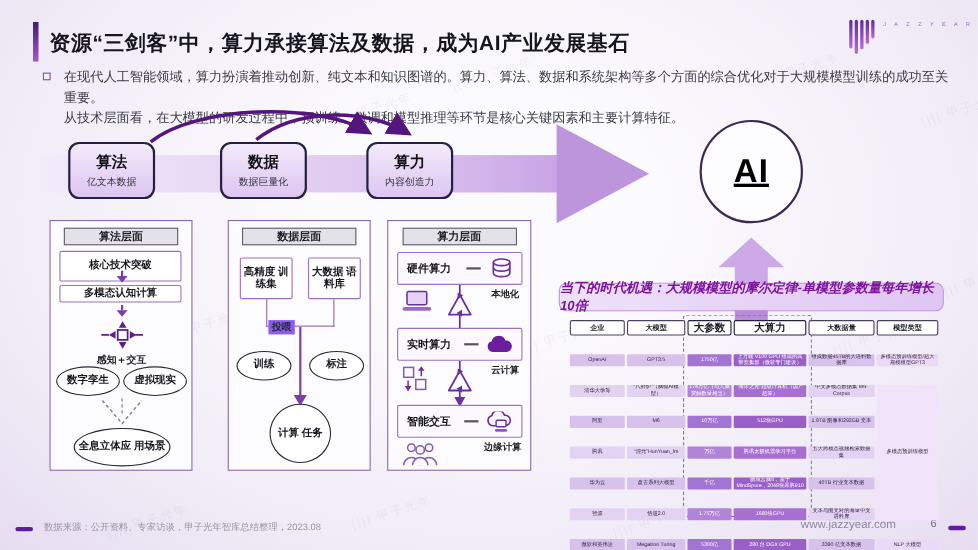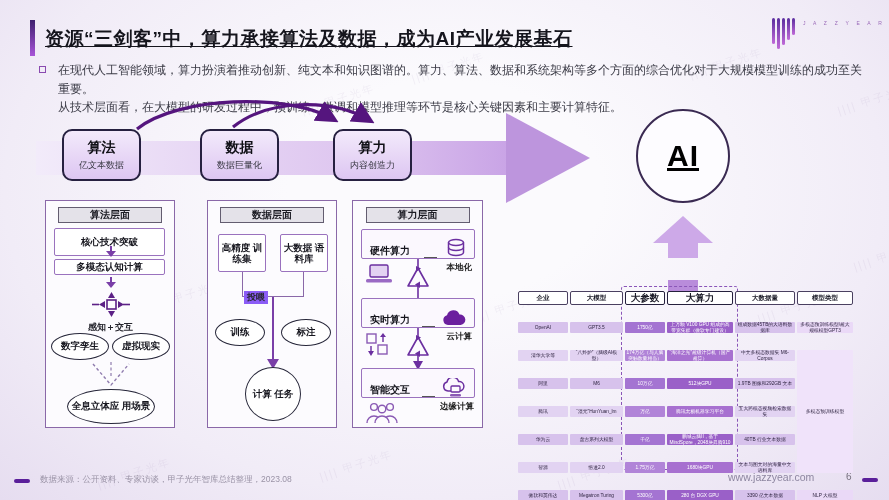--- a/index.html
+++ b/index.html
@@ -15,21 +15,21 @@
   }
   .wm {
     position:absolute; font-size:11px; color:#54307a; opacity:.06;
     transform:rotate(-18deg); letter-spacing:2px; white-space:nowrap; pointer-events:none;
   }
 
   
   .accent-bar { position:absolute; left:30px; top:20px; width:5px; height:36px;
     background:linear-gradient(180deg,#3d1f6e,#a855d8); }
   .page-title { position:absolute; left:45px; top:26px; font-size:19px; font-weight:bold;
-    color:#15151d; letter-spacing:.5px;text-decoration:underline; }
+    color:#15151d; letter-spacing:.5px; }
   .logo { position:absolute; left:772px; top:16px; display:flex; align-items:flex-start; gap:8px; }
   .logo-bars { display:flex; gap:2.5px; align-items:flex-start; padding-top:2px; }
   .logo-bars i { display:block; width:2.6px; border-radius:2px;
     background:linear-gradient(180deg,#5a2d9e,#c06ad8); }
   .logo-bars i:nth-child(1){height:26px}.logo-bars i:nth-child(2){height:31px}
   .logo-bars i:nth-child(3){height:27px}.logo-bars i:nth-child(4){height:22px}
   .logo-bars i:nth-child(5){height:17px}
   .logo-name { font-size:17px; font-weight:600; color:#16161c; letter-spacing:3px; }
   .logo-sub { font-size:5px; letter-spacing:3.2px; color:#9a6ab8; margin-top:4px; text-align:center; }
 
@@ -73,21 +73,21 @@
   .pbox { position:absolute; background:#fff; border:1.2px solid #9a72be; border-radius:2px;
     display:flex; align-items:center; justify-content:center; text-align:center;
     font-size:9.5px; font-weight:bold; color:#16161e; line-height:1.2; }
   .ellipse { position:absolute; background:#fff; border:1.4px solid #27273a; border-radius:50%;
     display:flex; align-items:center; justify-content:center; text-align:center;
     font-size:9.5px; font-weight:bold; color:#16161e; line-height:1.15; }
   .small-label { position:absolute; font-size:9px; font-weight:bold; color:#26262e; }
   .cicon { position:absolute; }
   .tag { position:absolute; font-size:8.5px; font-weight:bold; color:#222; }
   .hw-box { position:absolute; left:8px; width:114px; height:30px; background:#fbf8fe;
-    border:1.2px solid #9a72be; border-radius:2px; display:flex; align-items:flex-end;
+    border:1.2px solid #9a72be; border-radius:2px; display:flex; align-items:center;
     justify-content:space-between; padding:0 8px; }
   .hw-box .lbl { font-size:10px; font-weight:bold; color:#15151d; }
   .hw-box .dash { width:13px; height:1.5px; background:#555; margin-left:4px; }
 
   
   .moore-table { position:absolute; left:518px; top:291px; display:grid;
     grid-template-columns:50px 53px 40px 66px 60px 56px;
     grid-template-rows:14px repeat(13,11px); gap:17px 2px; z-index:2; }
   .th { background:#fff; border:1.4px solid #4a4060; border-radius:2px; display:flex; align-items:center;
     justify-content:center; font-size:6.5px; font-weight:bold; color:#1c1c28; }
@@ -166,20 +166,23 @@
   </svg>
 
   <div class="ai-circle">
     <span>AI</span>
   </div>
 
   <div class="up-arrow-head"></div>
   <div class="up-arrow-stem"></div>
   <div class="under-banner-stem"></div>
 
+  <div class="banner">
+    <span>当下的时代机遇：大规模模型的摩尔定律-单模型参数量每年增长10倍</span>
+  </div>
 
   <div class="panel" style="left:45px;width:130px">
     <div class="panel-header">算法层面</div>
     <div class="pbox" style="left:8px;top:27px;width:111px;height:28px">核心技术突破</div>
     <svg class="cicon" style="left:59px;top:45px" width="12" height="11">
       <line x1="6" y1="0" x2="6" y2="5" stroke="#7a3fa8" stroke-width="2"></line>
         <polygon points="1,5 11,5 6,11" fill="#7a3fa8"></polygon>
     </svg>
     <div class="pbox" style="left:8px;top:58px;width:111px;height:16px">多模态认知计算</div>
     <svg class="cicon" style="left:59px;top:76px" width="12" height="11">

